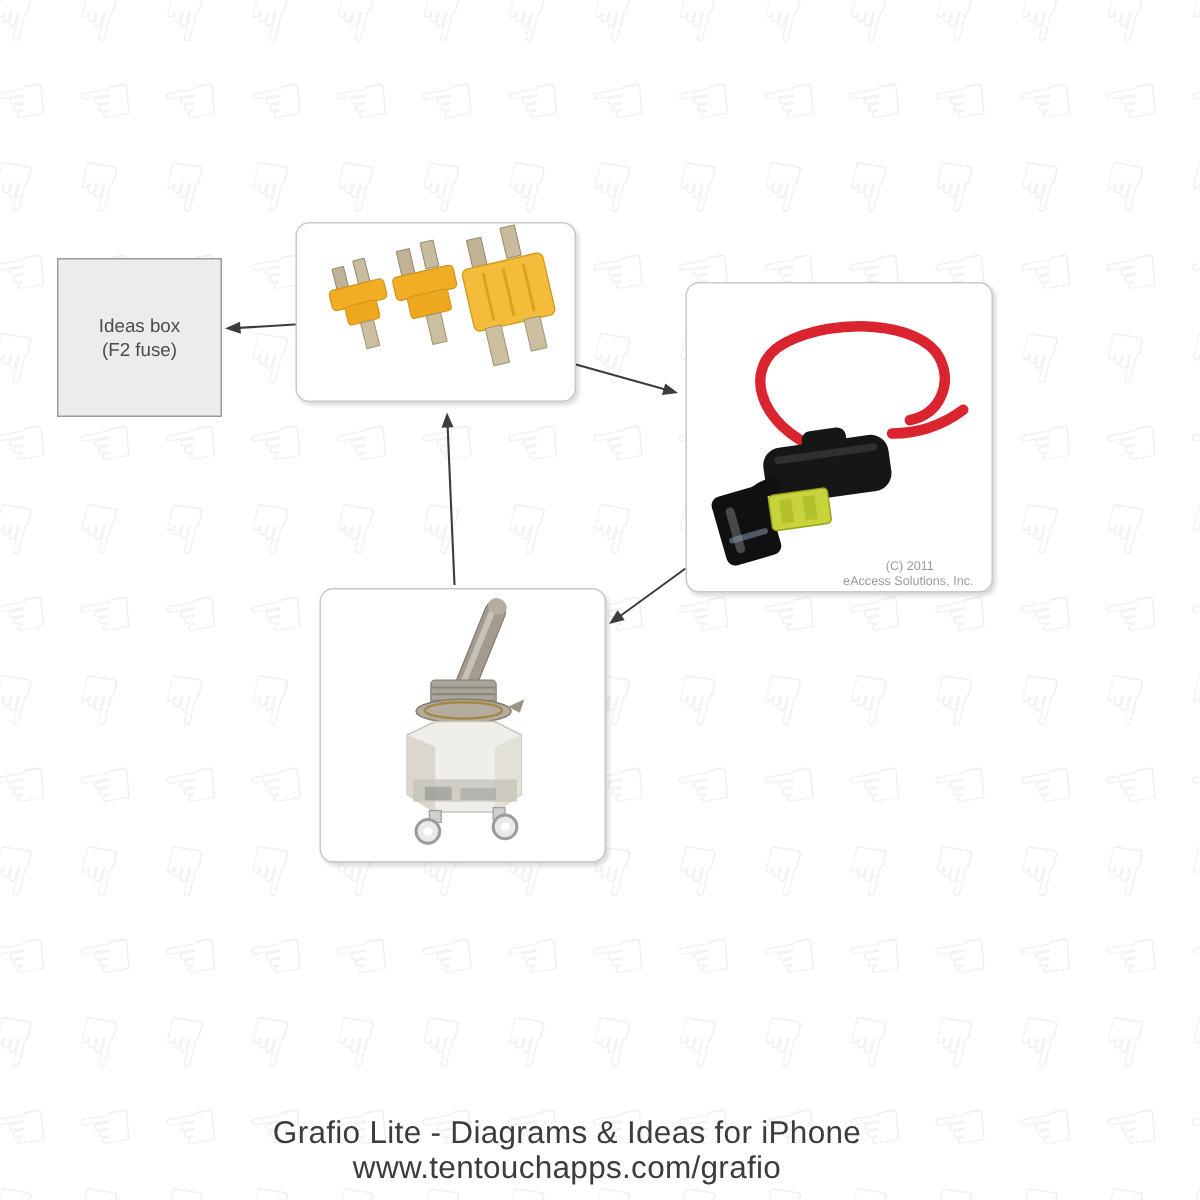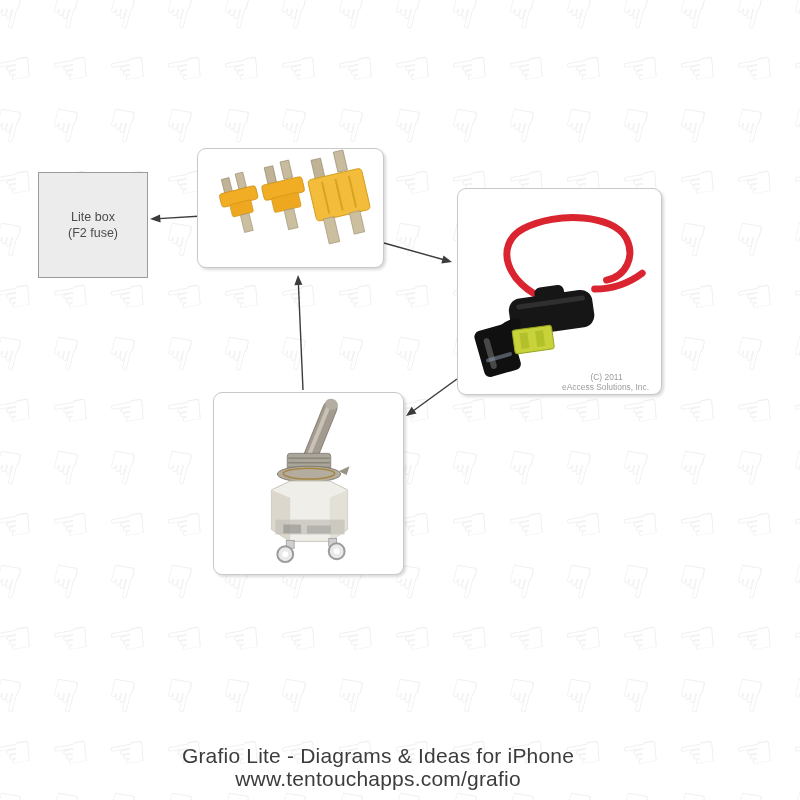--- a/index.html
+++ b/index.html
@@ -287,21 +287,21 @@
       </g>
 
       <g>
         <line x1="303" y1="390" x2="298.4" y2="284" fill="none"></line>
         <polygon points="298,275 302.4,284.8 294.4,285.2" stroke="none"></polygon>
       </g>
     </g>
   </svg>
 
   <div class="node node-plain" style="left:38px;top:172px;width:110px;height:106px;">
-    <span>Lite box</span>
+    <span>Ideas box</span>
     <span>(F2 fuse)</span>
   </div>
 
   <div class="node node-card" style="left:197px;top:148px;width:187px;height:120px;">
     <svg viewBox="0 0 187 120">
 
       <g transform="translate(43,57) rotate(-14)">
         <rect x="-13" y="-30" width="8" height="16" fill="#c0b294" stroke="#8f8468" stroke-width="0.6"></rect>
         <rect x="2" y="-32" width="8" height="16" fill="#c9bc9e" stroke="#8f8468" stroke-width="0.6"></rect>
         <rect x="-19" y="-16" width="38" height="14" rx="3" fill="#f1ae25" stroke="#cf9015" stroke-width="0.8"></rect>

